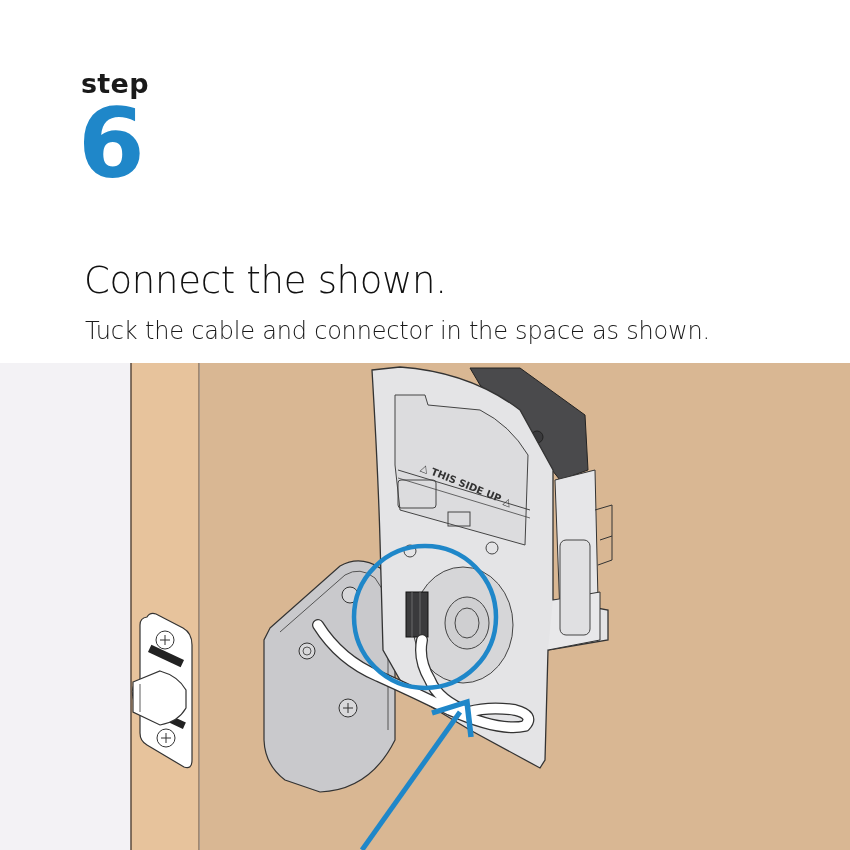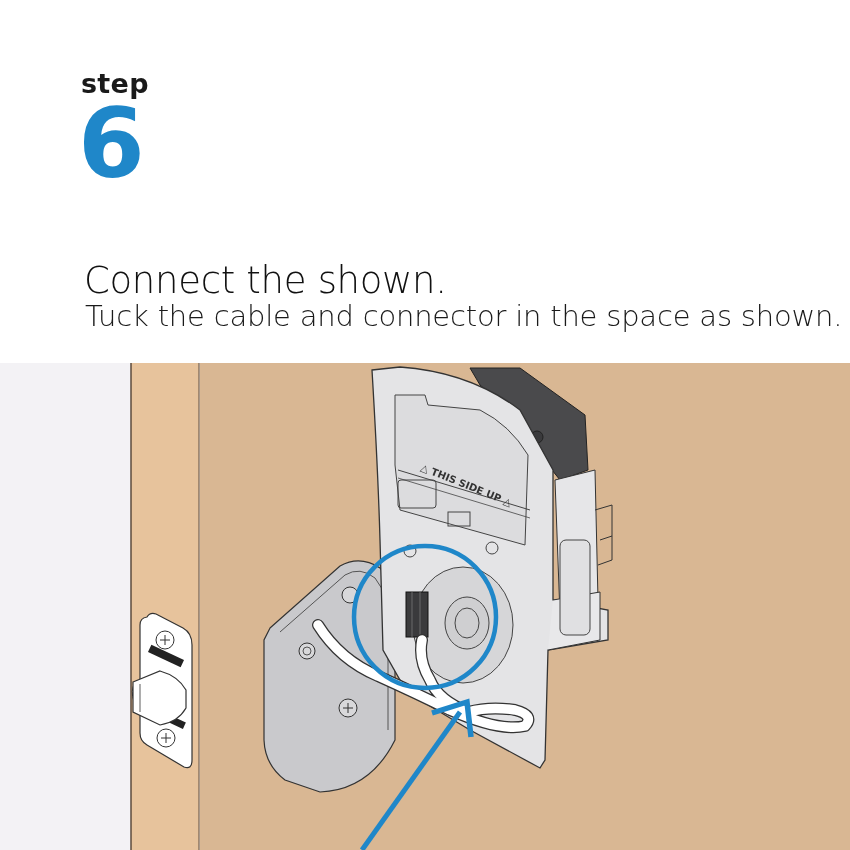--- a/index.html
+++ b/index.html
@@ -1,20 +1,20 @@
 <!DOCTYPE html>
 <html><head>
 <meta charset="utf-8">
 <style>
   html, body { margin: 0; padding: 0; }
   body { width: 850px; height: 850px; background: #ffffff; position: relative; overflow: hidden; font-family: "DejaVu Sans", sans-serif; color: #111; }
   .step-label { position: absolute; left: 81px; top: 70px; font-size: 27px; font-weight: 700; letter-spacing: 0.3px; color: #1a1a1a; line-height: 1; }
   .step-number { position: absolute; left: 78px; top: 96px; font-size: 96px; font-weight: bold; color: #1f87c9; line-height: 1; }
   .title { position: absolute; left: 84px; top: 262px; font-size: 37px; font-weight: 300; color: #111; line-height: 1; white-space: nowrap; letter-spacing: -0.3px; }
-  .subtitle { position: absolute; left: 85px; top: 302px; font-size: 29px; font-weight: 300; color: #1a1a1a; line-height: 1; white-space: nowrap; letter-spacing: -0.2px; }
+  .subtitle { position: absolute; left: 85px; top: 319px; font-size: 24px; font-weight: 300; color: #1a1a1a; line-height: 1; white-space: nowrap; letter-spacing: -0.2px; }
   .illustration { position: absolute; left: 0; top: 363px; width: 850px; height: 487px; }
   .illustration svg { display: block; }
 </style>
 </head>
 <body>
 
 <div class="step-label">step</div>
 <div class="step-number">6</div>
 <div class="title">Connect the shown.</div>
 <div class="subtitle">Tuck the cable and connector in the space as shown.</div>

